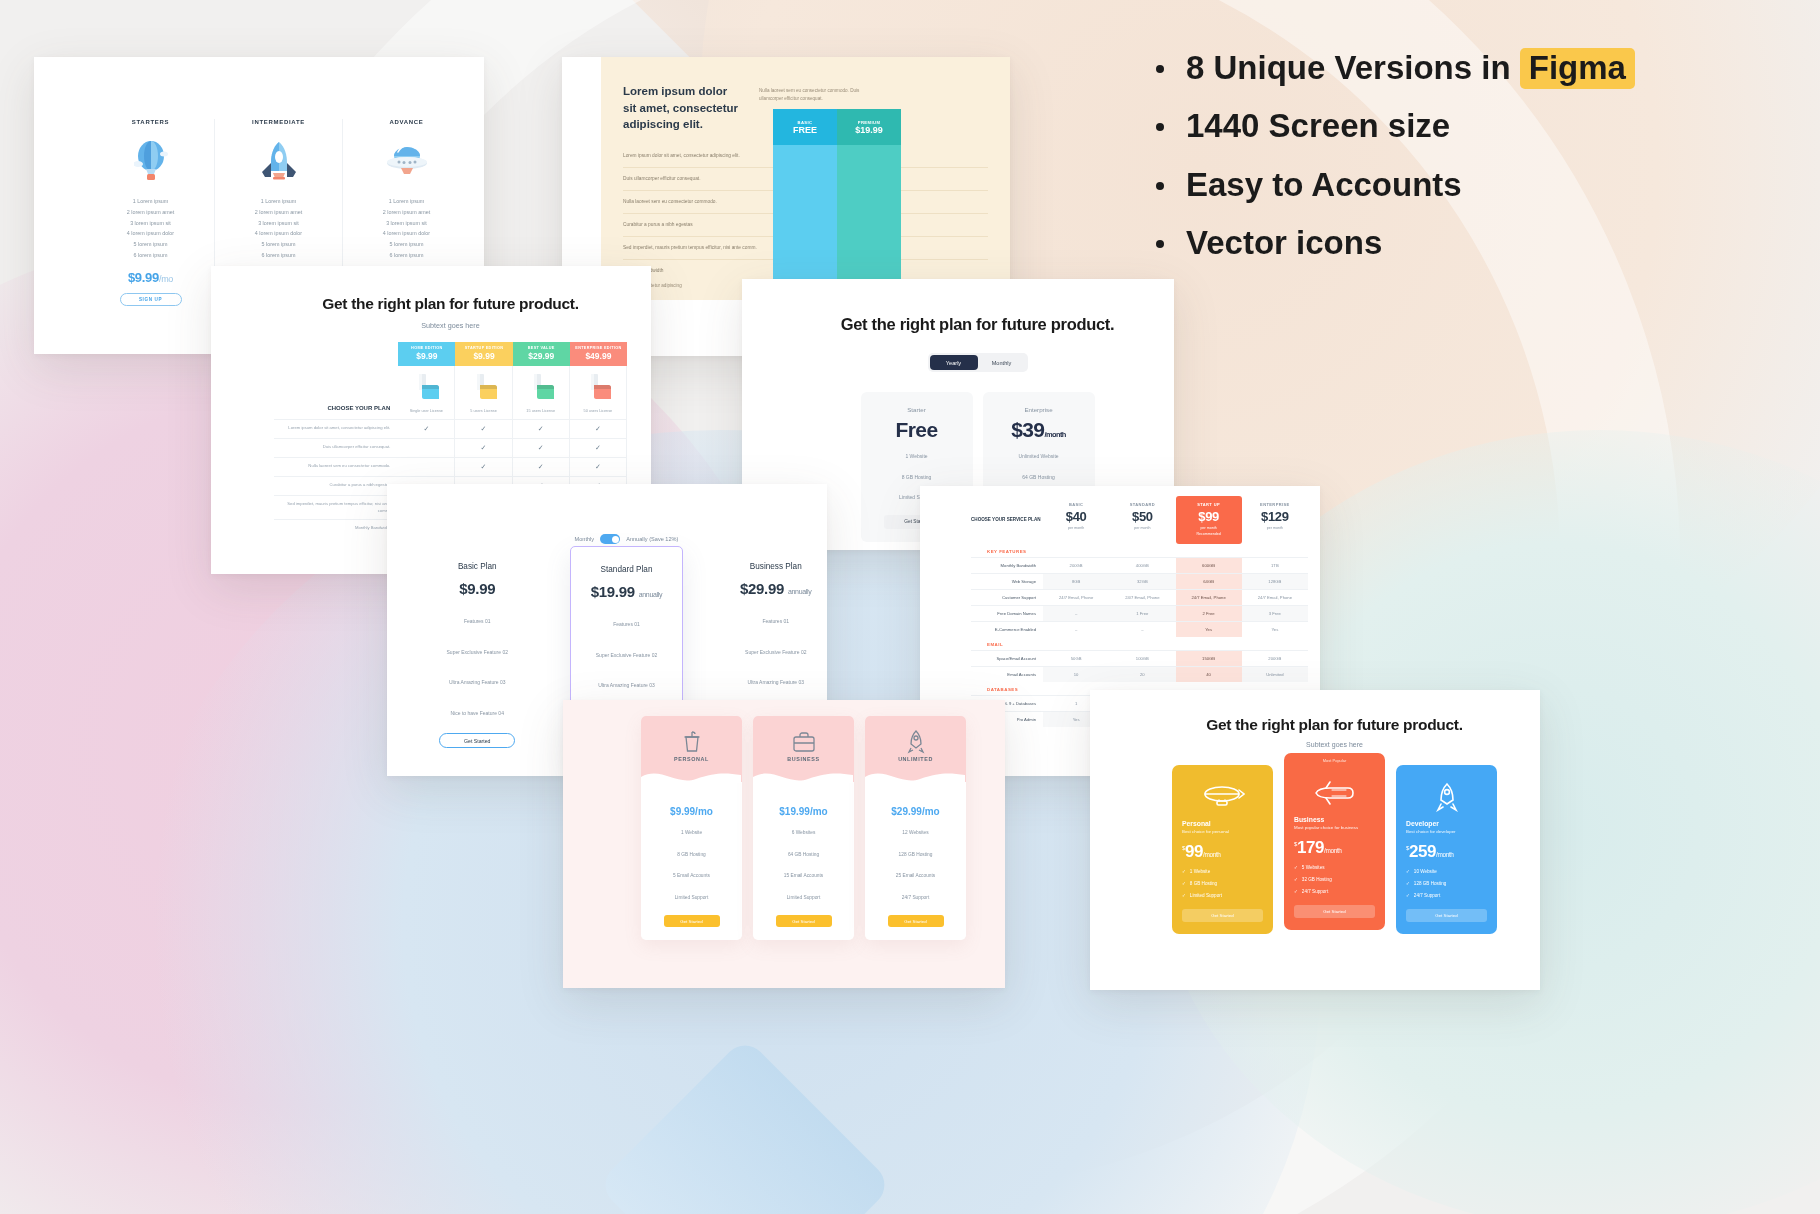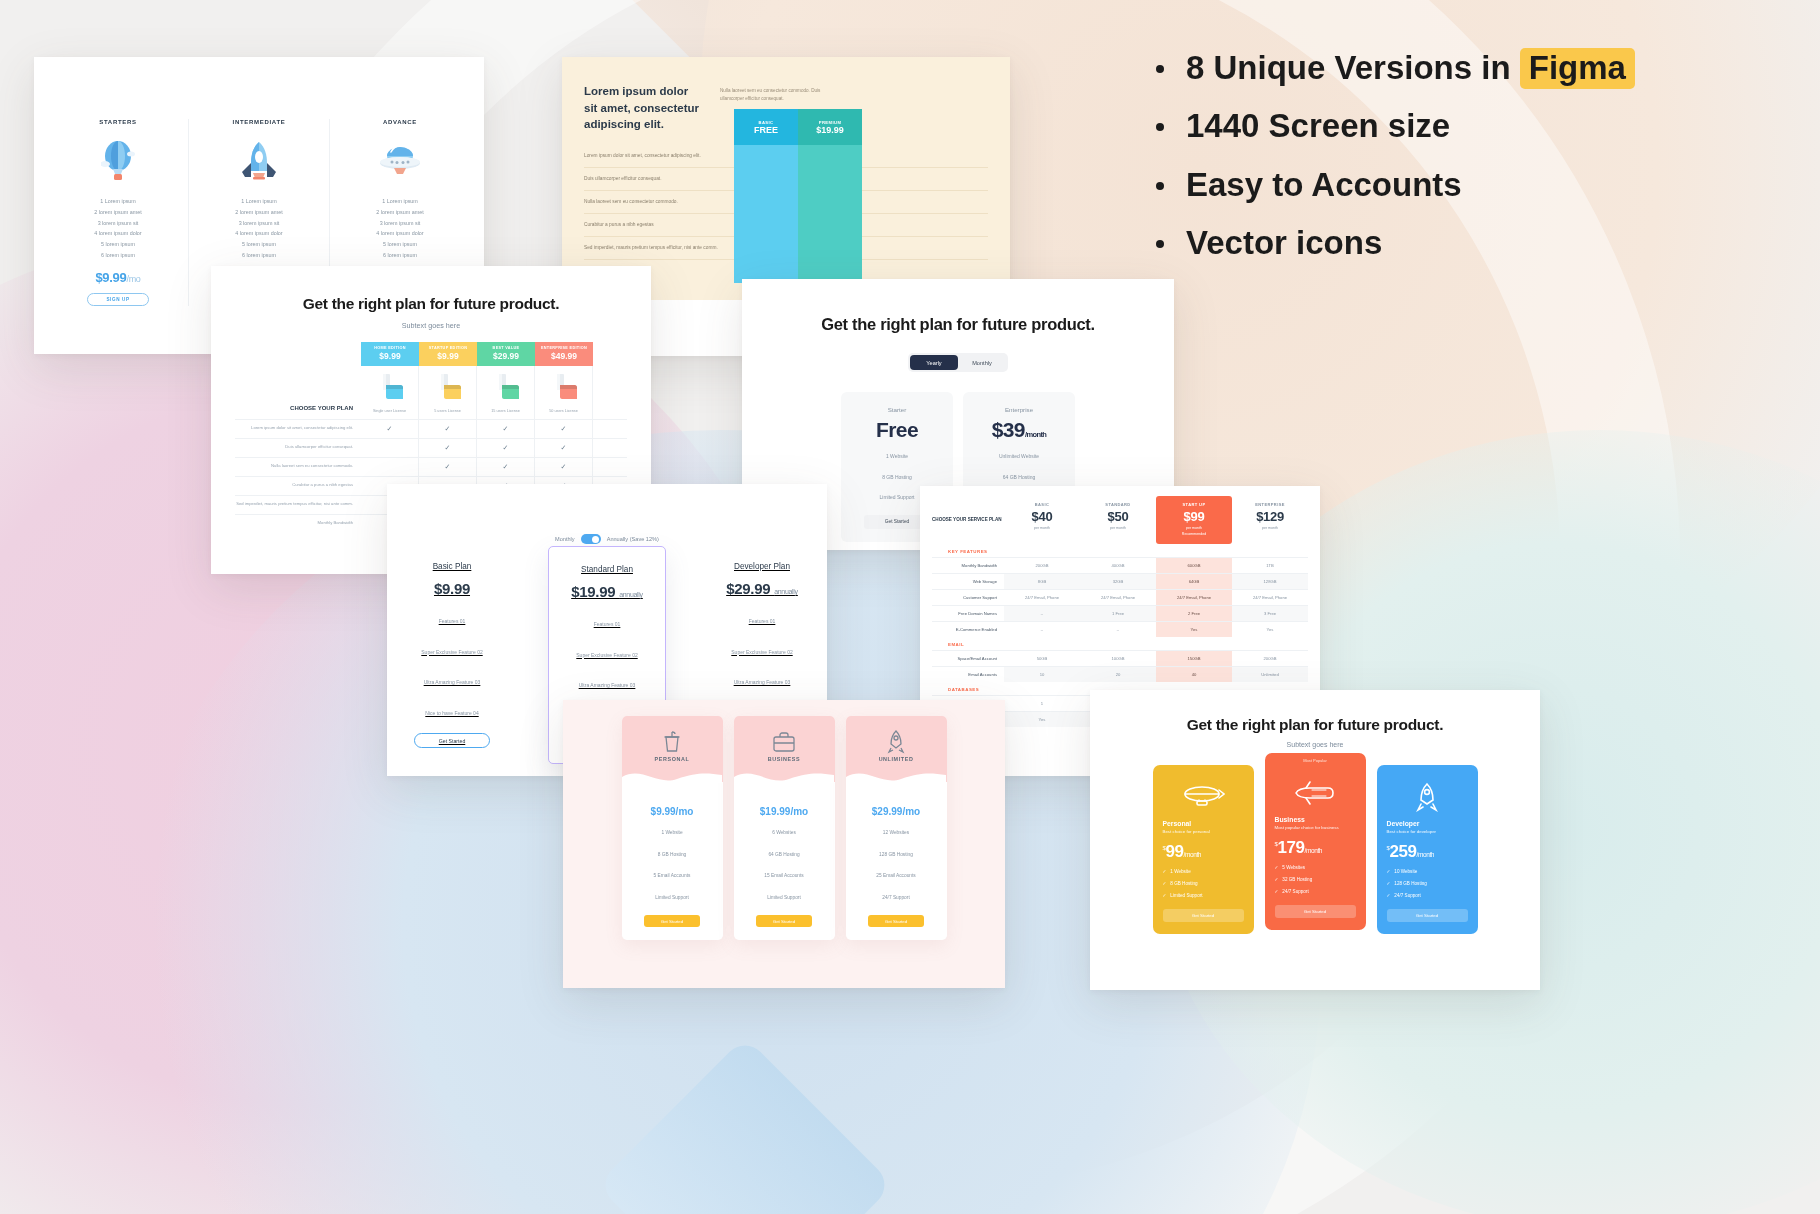--- a/index.html
+++ b/index.html
@@ -54,20 +54,21 @@
   .features li:before {
     content: ""; position: absolute; left: 8px; top: 15px;
     width: 8px; height: 8px; border-radius: 50%; background: #1b1b1b;
   }
   .hl { background: #fac84b; border-radius: 5px; padding: 1px 9px 3px; }
 
   
   .card {
     position: absolute; background: #fff; overflow: hidden;
     box-shadow: 0 14px 44px rgba(80,70,60,.13), 0 2px 6px rgba(80,70,60,.06);
+    padding-left: 39px;
   }
 
   
   #card1 { left: 34px; top: 57px; width: 450px; height: 297px; z-index: 10; }
   #card1 .cols { display: flex; padding: 62px 14px 0; }
   #card1 .col {
     flex: 1; text-align: center; padding: 0 6px;
     border-right: 1px solid #eef1f4;
   }
   #card1 .col:last-child { border-right: none; }
@@ -149,21 +150,21 @@
   #card4 .pbtn { margin: 11px auto 13px; width: 66px; height: 14px; border-radius: 3px; background: #f1f2f4;
                  font-size: 4.8px; color: #3f4a58; display: flex; align-items: center; justify-content: center; }
 
   
   #card5 { left: 387px; top: 484px; width: 440px; height: 292px; z-index: 18; }
   #card5 .sw { display: flex; align-items: center; justify-content: center; gap: 6px; margin-top: 50px;
                font-size: 5.6px; color: #7c8b9b; }
   #card5 .knob { width: 20px; height: 10px; border-radius: 5px; background: #4ea9f0; position: relative; }
   #card5 .knob:after { content:""; position: absolute; right: 1.5px; top: 1.5px; width: 7px; height: 7px;
                        border-radius: 50%; background: #fff; }
-  #card5 .trio { display: flex; justify-content: center; gap: 42px; margin-top: 18px; align-items: flex-start; text-decoration: underline; }
+  #card5 .trio { display: flex; justify-content: center; gap: 42px; margin-top: 18px; align-items: flex-start; }
   #card5 .p { width: 108px; text-align: center; }
   #card5 .p.mid { background: #fff; border: 1px solid #c4b5fd; border-radius: 5px;
                   box-shadow: 0 10px 26px rgba(100,110,130,.13); margin-top: -16px; padding: 18px 0 12px; width: 118px;}
   #card5 .pn { font-size: 8.2px; color: #2b3a4a; }
   #card5 .pv { font-size: 15px; font-weight: bold; color: #2b3a4a; margin-top: 9px; letter-spacing:-.3px;}
   #card5 .pv em { font-size: 7px; font-style: normal; font-weight: normal; color: #7c8b9b; }
   #card5 .pf { font-size: 5px; color: #8794a2; line-height: 2.5; margin-top: 18px; }
   #card5 .pb { margin: 14px auto 0; width: 76px; height: 15px; border: 1px solid #4ea9f0; border-radius: 8px;
                font-size: 5.2px; color: #2b3a4a; display: flex; align-items: center; justify-content: center; }
   #card5 .pb.solid { background: #4ea9f0; color: #fff; border-color: #4ea9f0; }
@@ -532,21 +533,21 @@
    <div class="pv">$19.99 <em>annually</em></div>
    <div>
           <div class="pf">Features 01</div>
           <div class="pf">Super Exclusive Feature 02</div>
           <div class="pf">Ultra Amazing Feature 03</div>
           <div class="pf">Nice to have Feature 04</div>
         </div>
    <div class="pb solid">Get Started</div>
  </div>
  <div class="p ">
-   <div class="pn">Developer Plan</div>
+   <div class="pn">Business Plan</div>
    <div class="pv">$29.99 <em>annually</em></div>
    <div>
           <div class="pf">Features 01</div>
           <div class="pf">Super Exclusive Feature 02</div>
           <div class="pf">Ultra Amazing Feature 03</div>
           <div class="pf">Nice to have Feature 04</div>
         </div>
    <div class="pb ">Get Started</div>
  </div>
     </div>

